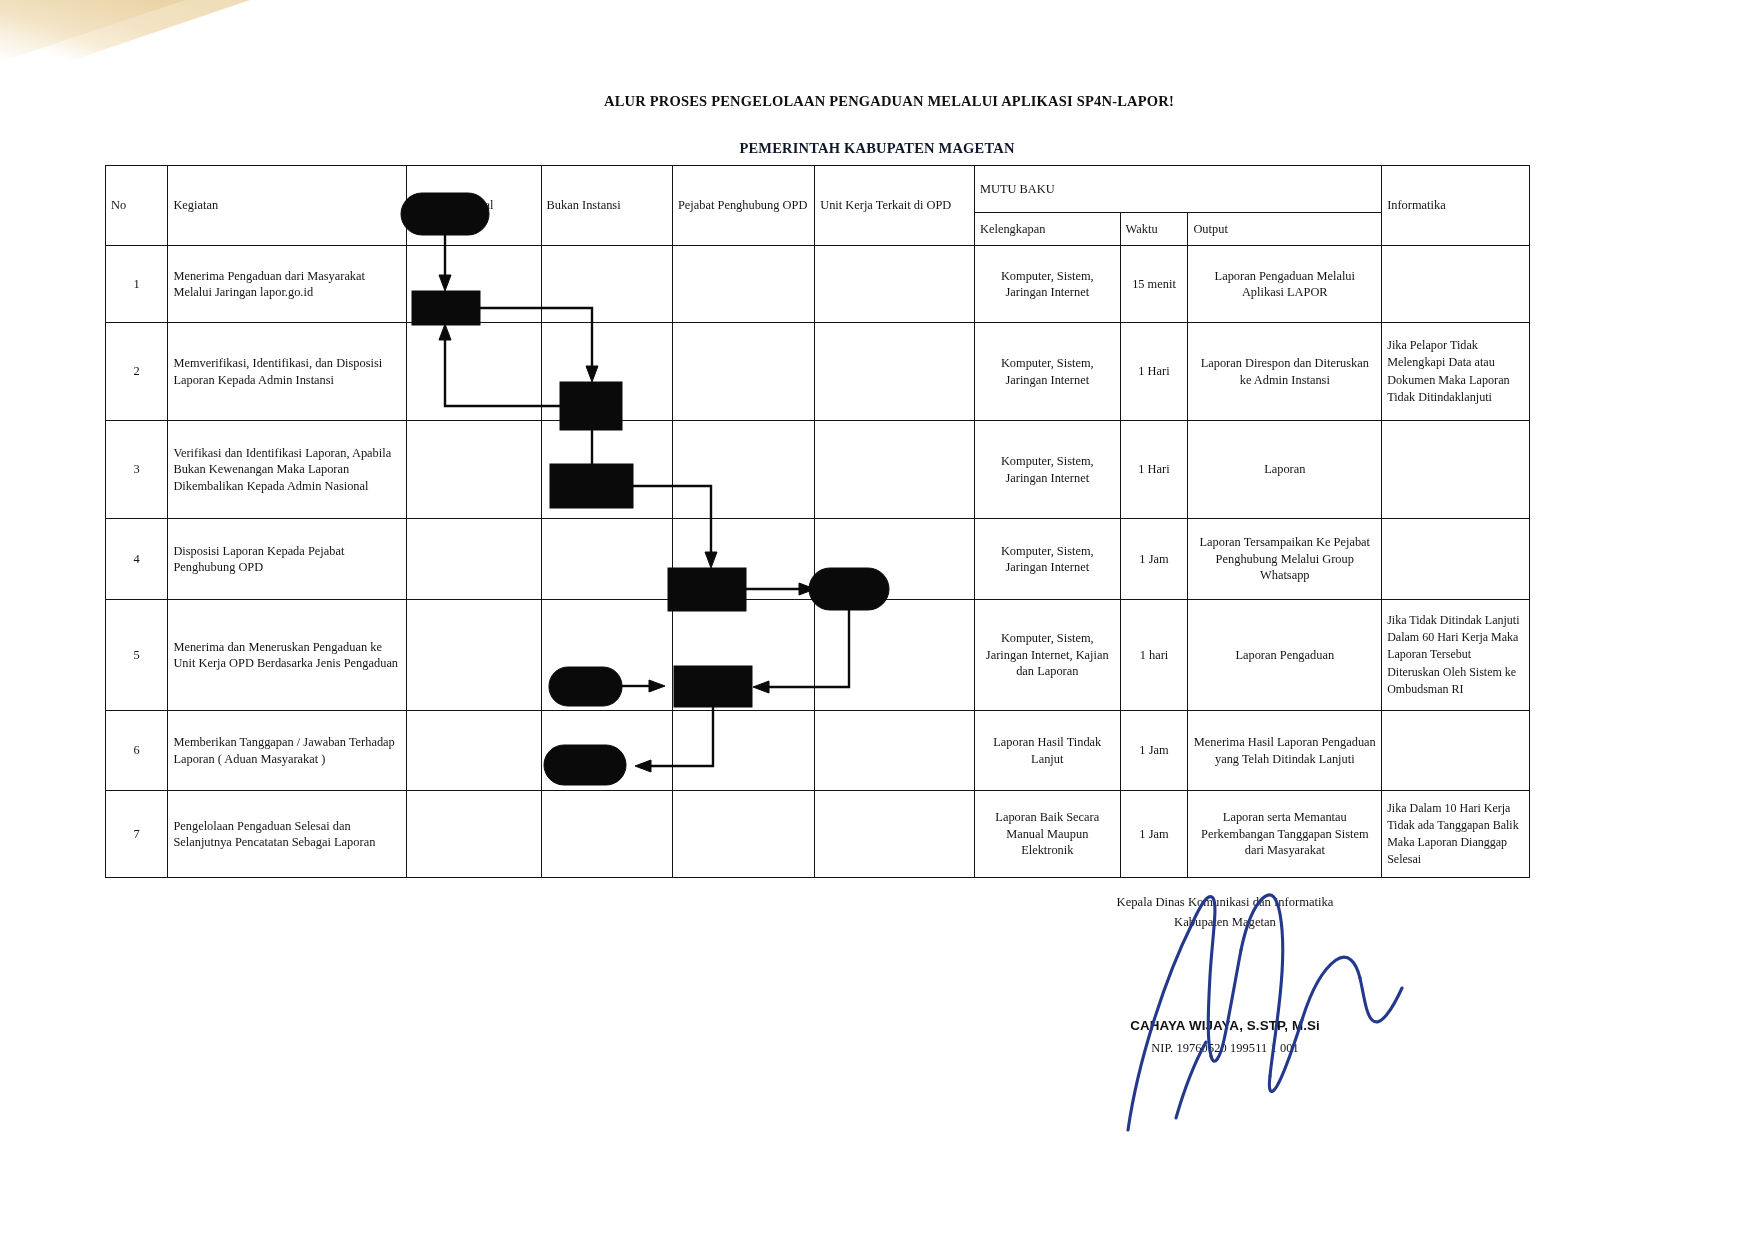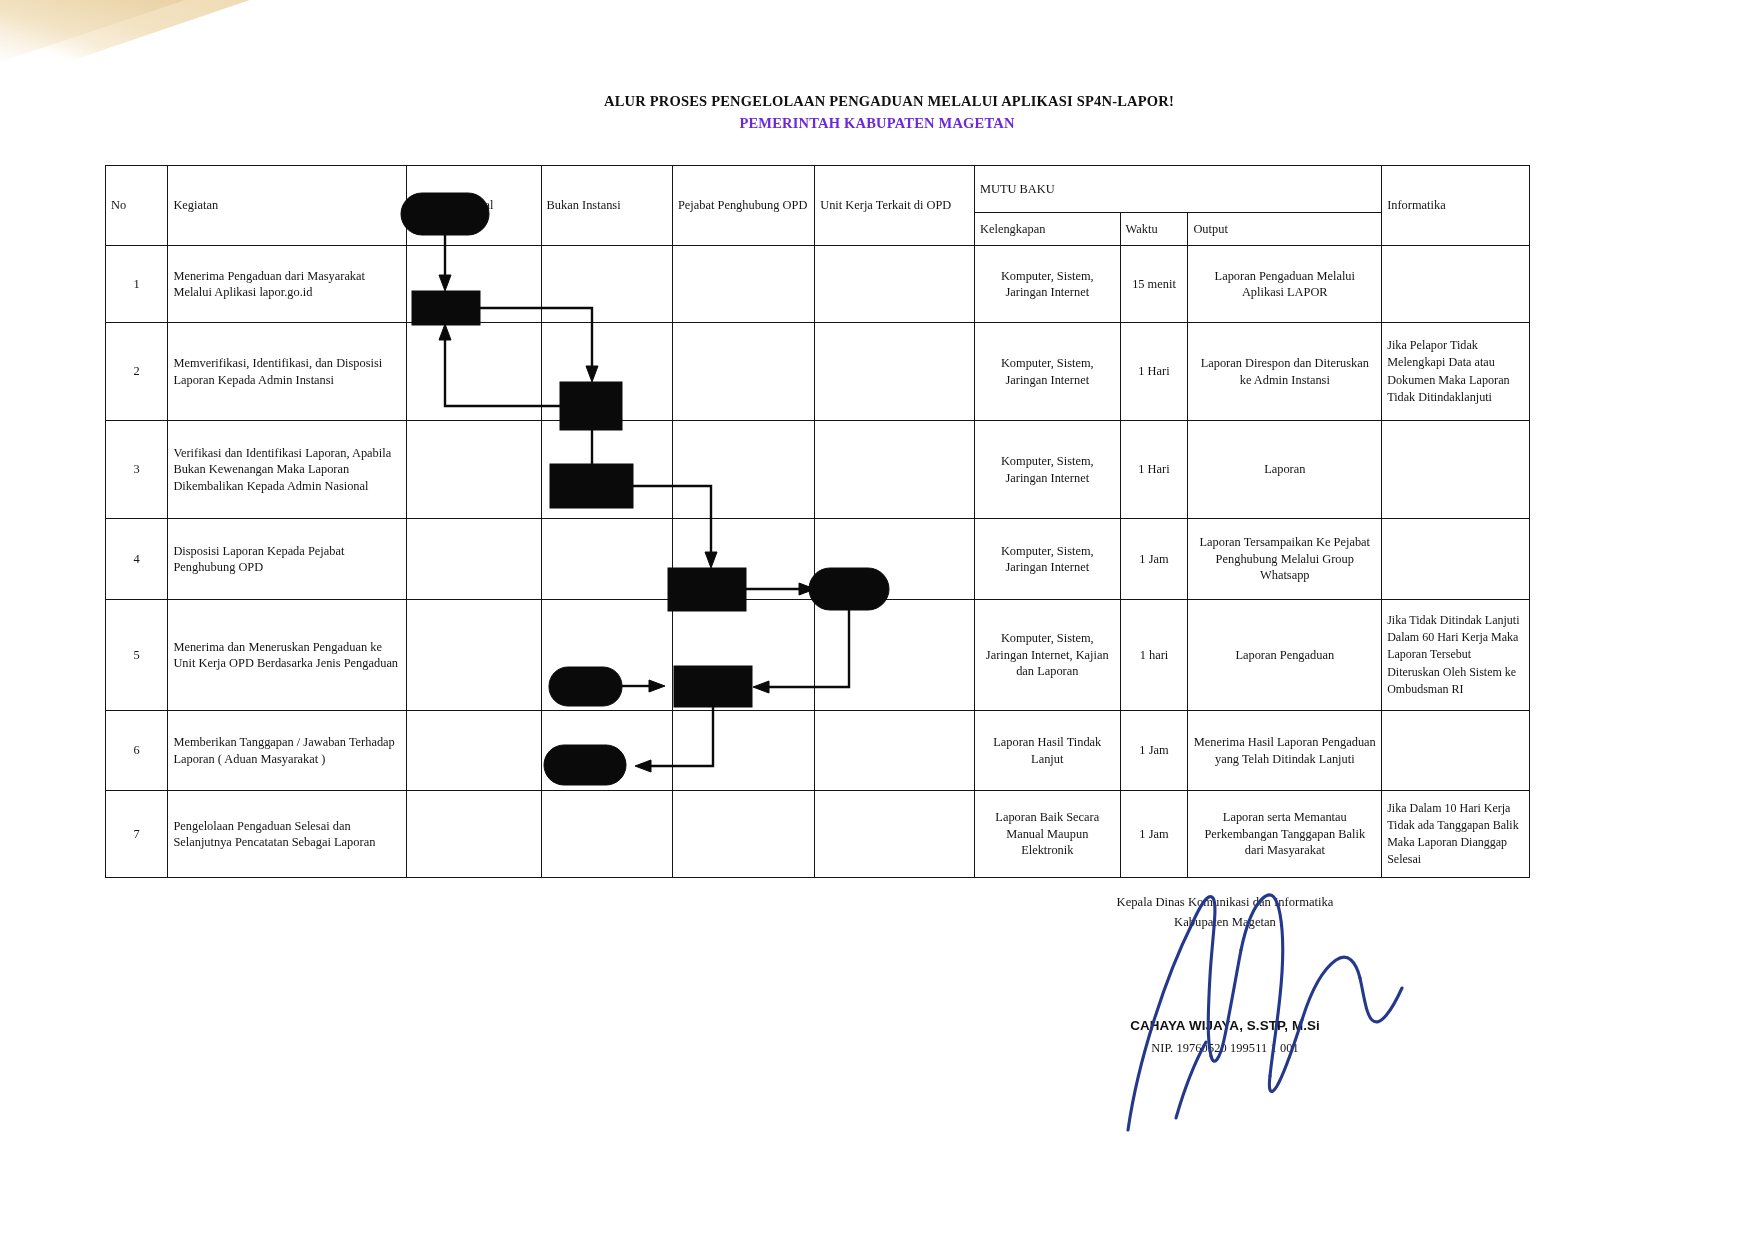--- a/index.html
+++ b/index.html
@@ -29,21 +29,21 @@
     position:absolute;top:93px;left:0;width:100%;text-align:center;
   }
   .title-main{
     font-family:"Liberation Serif", serif;
     font-weight:bold;font-size:14.5px;letter-spacing:.2px;
     color:#101010;
     margin-left:24px;
   }
   .title-sub{
     font-weight:bold;font-size:14.5px;letter-spacing:.2px;
-    margin-top:5px;color:#6d28d9;
+    margin-top:30px;color:#0f172a;
   }
 
   
   table.sop{
     position:absolute;left:105px;top:165px;
     width:1425px;
     border-collapse:collapse;
     table-layout:fixed;
   }
   table.sop td, table.sop th{
@@ -136,21 +136,21 @@
     </tr>
     <tr>
       <th class="h" style="height:26px">Kelengkapan</th>
       <th class="h">Waktu</th>
       <th class="h">Output</th>
     </tr>
   </thead>
   <tbody>
     <tr style="height:77px">
       <td class="no">1</td>
-      <td class="l cellpad">Menerima Pengaduan dari Masyarakat Melalui Aplikasi lapor.go.id</td>
+      <td class="l cellpad">Menerima Pengaduan dari Masyarakat Melalui Jaringan lapor.go.id</td>
       <td class="lane"></td>
       <td class="lane"></td>
       <td class="lane"></td>
       <td class="lane"></td>
       <td class="c">Komputer, Sistem, Jaringan Internet</td>
       <td class="c">15 menit</td>
       <td class="c">Laporan Pengaduan Melalui Aplikasi LAPOR</td>
       <td class="l" style="font-size:12.2px;line-height:1.42"></td>
     </tr>
     <tr style="height:98px">
@@ -215,21 +215,21 @@
     </tr>
     <tr style="height:87px">
       <td class="no">7</td>
       <td class="l cellpad">Pengelolaan Pengaduan Selesai dan Selanjutnya Pencatatan Sebagai Laporan</td>
       <td class="lane"></td>
       <td class="lane"></td>
       <td class="lane"></td>
       <td class="lane"></td>
       <td class="c">Laporan Baik Secara Manual Maupun Elektronik</td>
       <td class="c">1 Jam</td>
-      <td class="c">Laporan serta Memantau Perkembangan Tanggapan Balik dari Masyarakat</td>
+      <td class="c">Laporan serta Memantau Perkembangan Tanggapan Sistem dari Masyarakat</td>
       <td class="l" style="font-size:12px;line-height:1.42">Jika Dalam 10 Hari Kerja Tidak ada Tanggapan Balik Maka Laporan Dianggap Selesai</td>
     </tr>
   </tbody>
 </table>
 
 <div class="flow">
 <svg width="1425" height="730" viewBox="0 0 1425 730" xmlns="http://www.w3.org/2000/svg">
   <g fill="#0a0a0a" stroke="#0a0a0a">
 
     <rect x="296" y="28" width="88" height="42" rx="21" ry="21"></rect>

